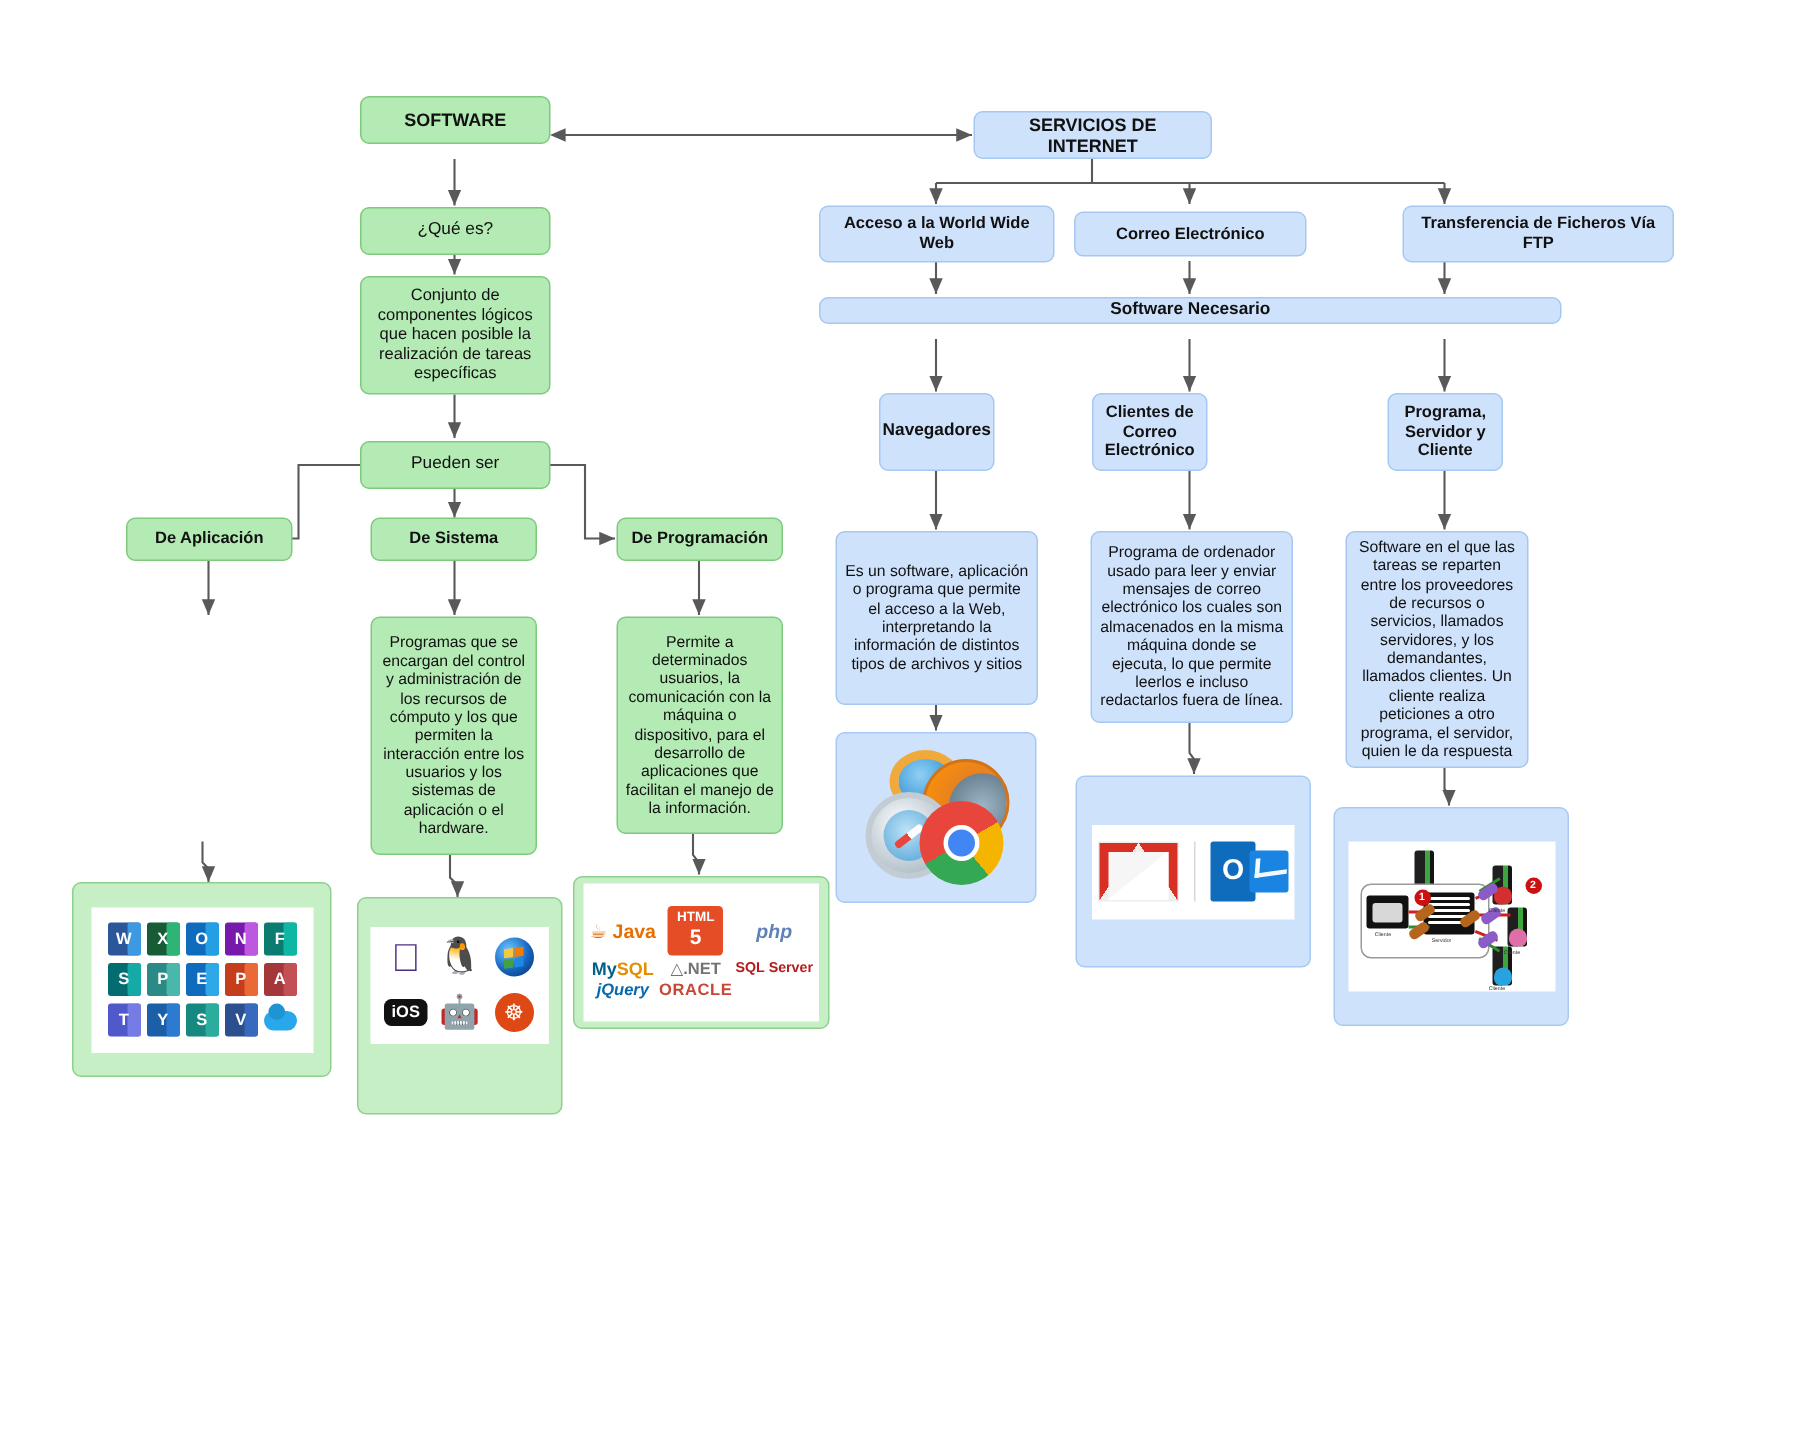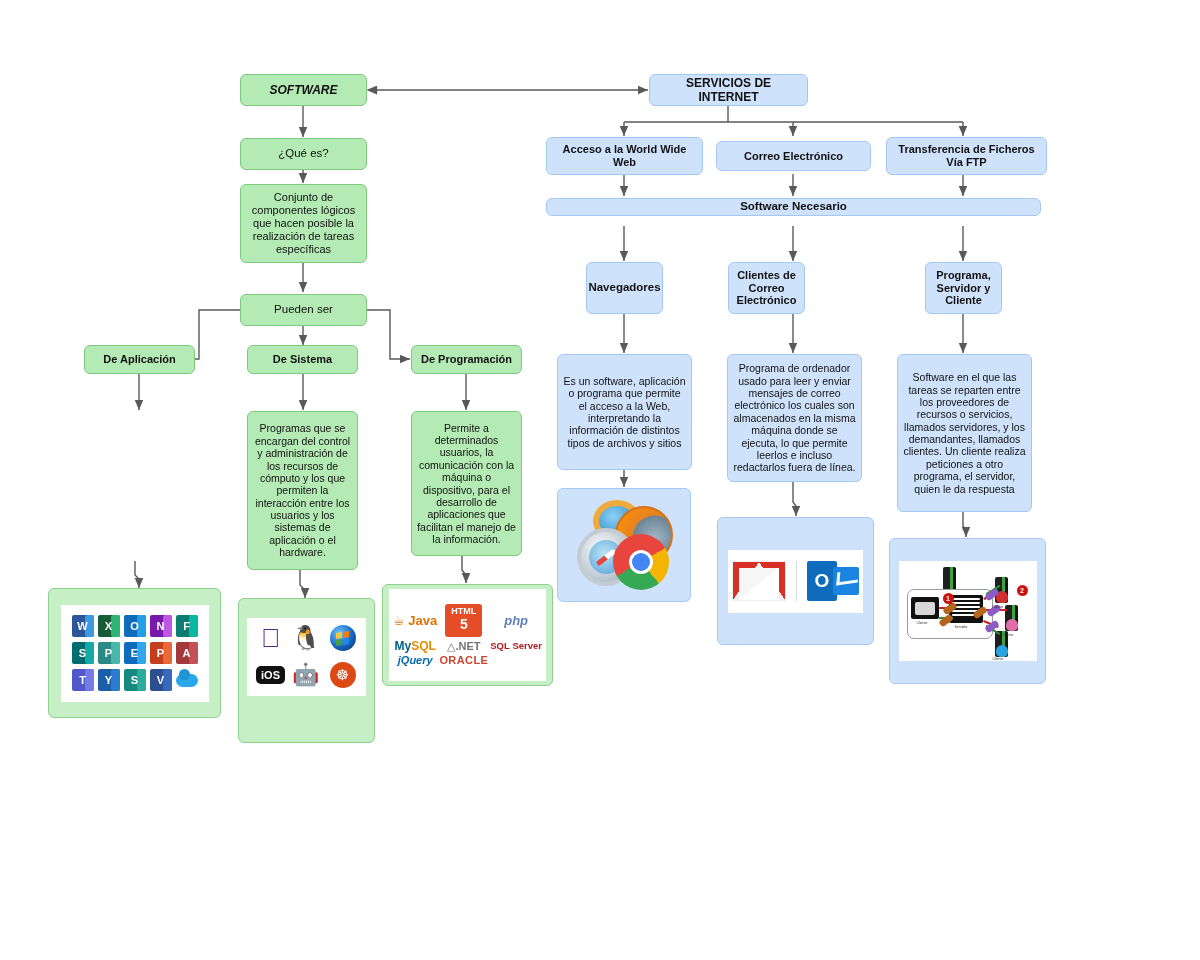--- a/index.html
+++ b/index.html
@@ -224,21 +224,21 @@
       <line x1="624" y1="314" x2="624" y2="353" marker-end="url(#ah)"></line>
       <line x1="793" y1="314" x2="793" y2="353" marker-end="url(#ah)"></line>
       <line x1="963" y1="314" x2="963" y2="353" marker-end="url(#ah)"></line>
 
       <line x1="624" y1="470" x2="624" y2="487" marker-end="url(#ah)"></line>
       <path d="M793 482 L793 502 L796 506 L796 516" marker-end="url(#ah)"></path>
       <path d="M963 512 L963 526 L966 530 L966 537" marker-end="url(#ah)"></path>
     </g>
   </svg>
 
-  <div class="node green bold t12" style="left:240px;top:74px;width:127px;height:32px;font-style:italic;">
+  <div class="node green bold t12" style="left:240px;top:64px;width:127px;height:32px;">
     <span>SOFTWARE</span>
   </div>
 
   <div class="node green t115" style="left:240px;top:138px;width:127px;height:32px;">
     <span>¿Qué es?</span>
   </div>
 
   <div class="node green t11" style="left:240px;top:184px;width:127px;height:79px;">
     <span>Conjunto de componentes lógicos que hacen posible la realización de tareas específicas</span>
   </div>
@@ -362,21 +362,21 @@
   <div class="node blue bold t12" style="left:649px;top:74px;width:159px;height:32px;">
     <span>SERVICIOS DE INTERNET</span>
   </div>
 
   <div class="node blue bold t11" style="left:546px;top:137px;width:157px;height:38px;">
     <span>Acceso a la World Wide Web</span>
   </div>
   <div class="node blue bold t11" style="left:716px;top:141px;width:155px;height:30px;">
     <span>Correo Electrónico</span>
   </div>
-  <div class="node blue bold t11" style="left:886px;top:137px;width:161px;height:38px;">
+  <div class="node blue bold t11" style="left:935px;top:137px;width:181px;height:38px;">
     <span>Transferencia de Ficheros Vía FTP</span>
   </div>
 
   <div class="node blue bold t115" style="left:546px;top:198px;width:495px;height:18px;">
     <span>Software Necesario</span>
   </div>
 
   <div class="node blue bold t115" style="left:586px;top:262px;width:77px;height:52px;">
     <span>Navegadores</span>
   </div>
@@ -386,21 +386,21 @@
   <div class="node blue bold t11" style="left:925px;top:262px;width:77px;height:52px;">
     <span>Programa, Servidor y Cliente</span>
   </div>
 
   <div class="node blue t10" style="left:557px;top:354px;width:135px;height:116px;">
     <span>Es un software, aplicación o programa que permite el acceso a la Web, interpretando la información de distintos tipos de archivos y sitios</span>
   </div>
   <div class="node blue t10" style="left:727px;top:354px;width:135px;height:128px;">
     <span>Programa de ordenador usado para leer y enviar mensajes de correo electrónico los cuales son almacenados en la misma máquina donde se ejecuta, lo que permite leerlos e incluso redactarlos fuera de línea.</span>
   </div>
-  <div class="node blue t10" style="left:897px;top:354px;width:135px;height:158px;">
+  <div class="node blue t10" style="left:897px;top:354px;width:122px;height:158px;">
     <span>Software en el que las tareas se reparten entre los proveedores de recursos o servicios, llamados servidores, y los demandantes, llamados clientes. Un cliente realiza peticiones a otro programa, el servidor, quien le da respuesta</span>
   </div>
 
   <div class="imgbox blue" style="left:557px;top:488px;width:134px;height:114px;">
     <div class="browsers">
       <span class="bro ie"></span>
       <span class="bro ff"></span>
       <span class="bro sf">
           <i></i>
         </span>

